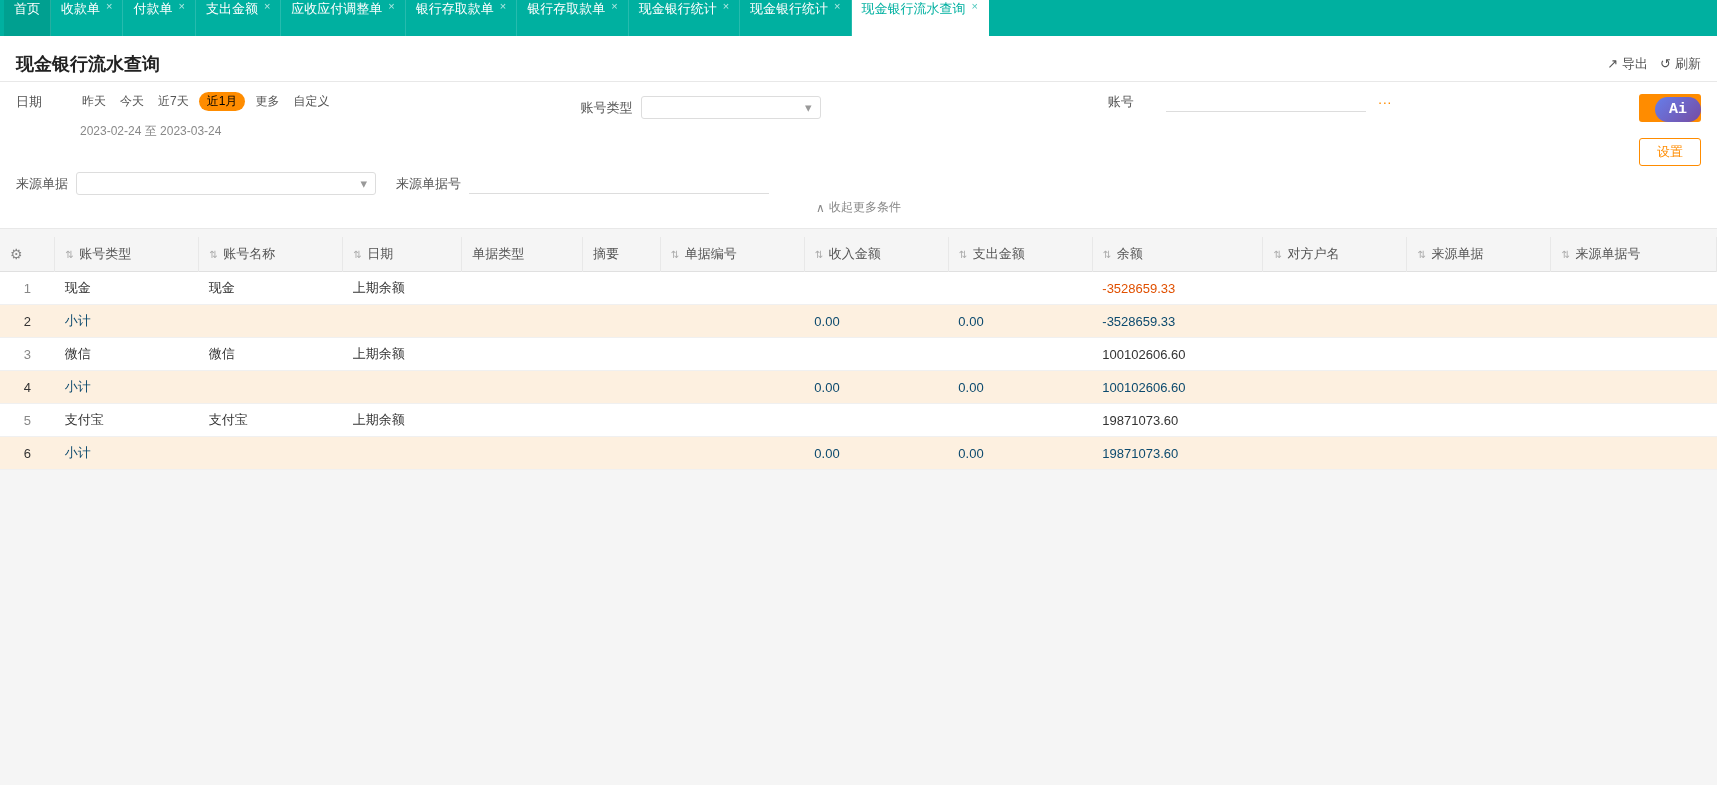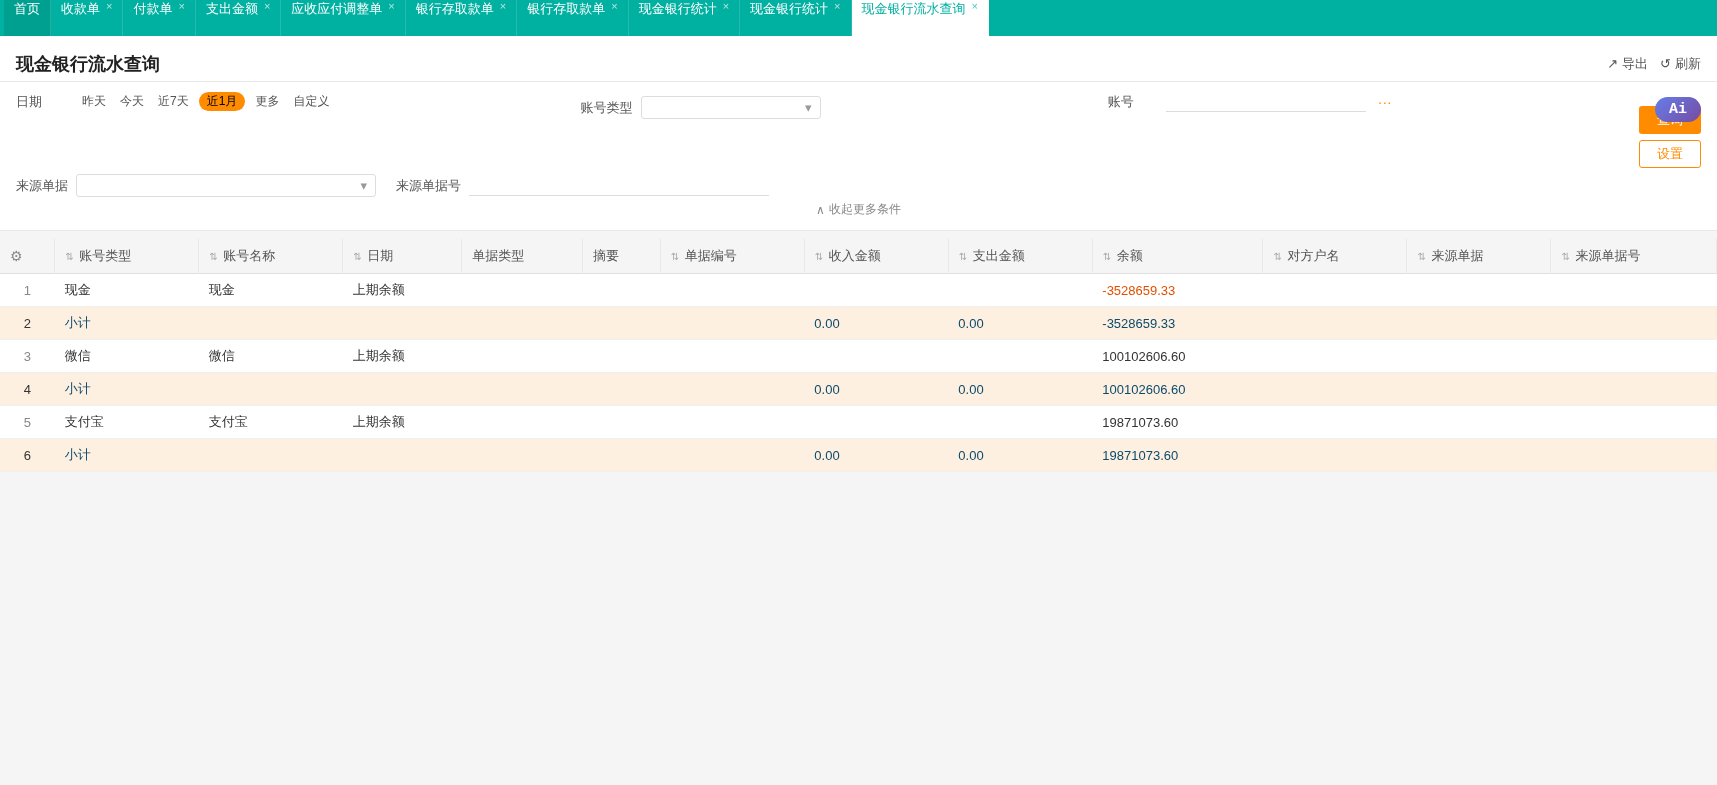--- a/index.html
+++ b/index.html
@@ -320,39 +320,42 @@
         <span class="filter-label">日期</span>
         <div class="date-options">
           <span class="date-option">昨天</span>
           <span class="date-option">今天</span>
           <span class="date-option">近7天</span>
           <span class="date-option active">近1月</span>
           <span class="date-option">更多</span>
           <span class="date-option">自定义</span>
         </div>
       </div>
+      <div style="padding-left:60px;">
+        <span class="date-range">2023-02-24 至 2023-03-24</span>
+      </div>
     </div>
 
     <div style="display:flex; align-items:center; gap:8px; margin-top:4px; min-width:280px;">
       <span class="filter-label">账号类型</span>
       <div class="filter-select" style="min-width:180px;">
         <span></span>
         <span>▾</span>
       </div>
     </div>
 
     <div style="display:flex; align-items:center; gap:8px; min-width:260px;">
       <span class="filter-label">账号</span>
       <div class="filter-input" style="flex:1;">
         <input type="text" style="">
       </div>
       <span class="ellipsis-btn">···</span>
     </div>
 
-    <div style="display:flex; flex-direction:column; gap:6px; margin-top:14px;">
+    <div style="display:flex; flex-direction:column; gap:16px; margin-top:2px;">
       <button class="query-btn">查询</button>
       <button class="settings-btn">设置</button>
     </div>
   </div>
 
   <div style="display:flex; align-items:center; gap:20px; margin-top:6px;">
     <div style="display:flex; align-items:center; gap:8px;">
       <span class="filter-label">来源单据</span>
       <div class="filter-select" style="min-width:300px;">
         <span></span>

